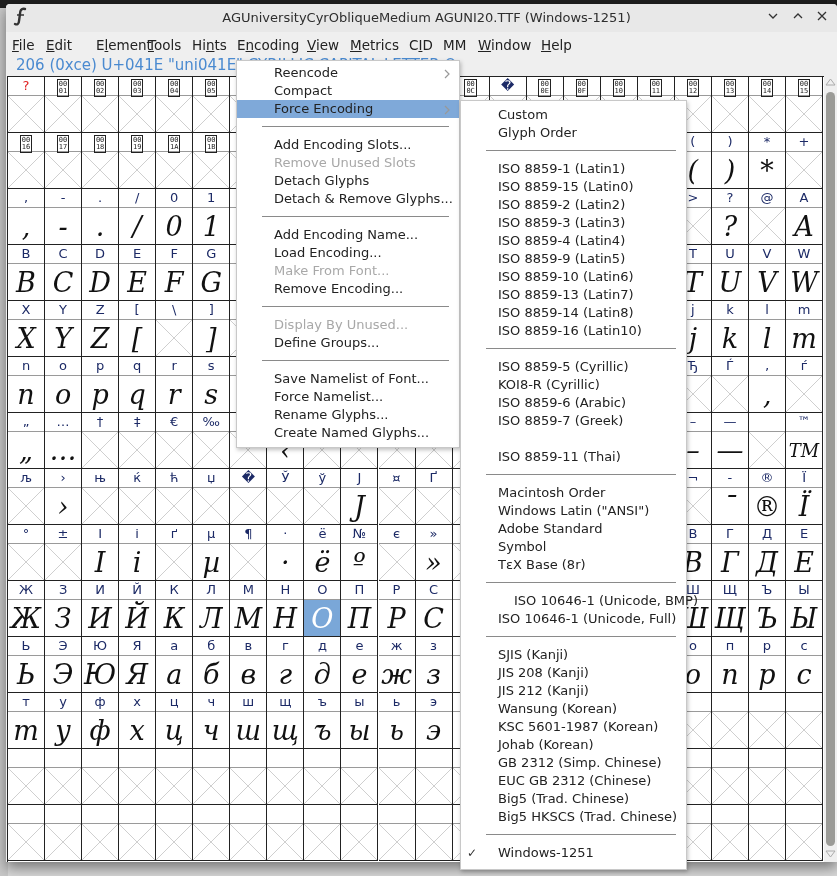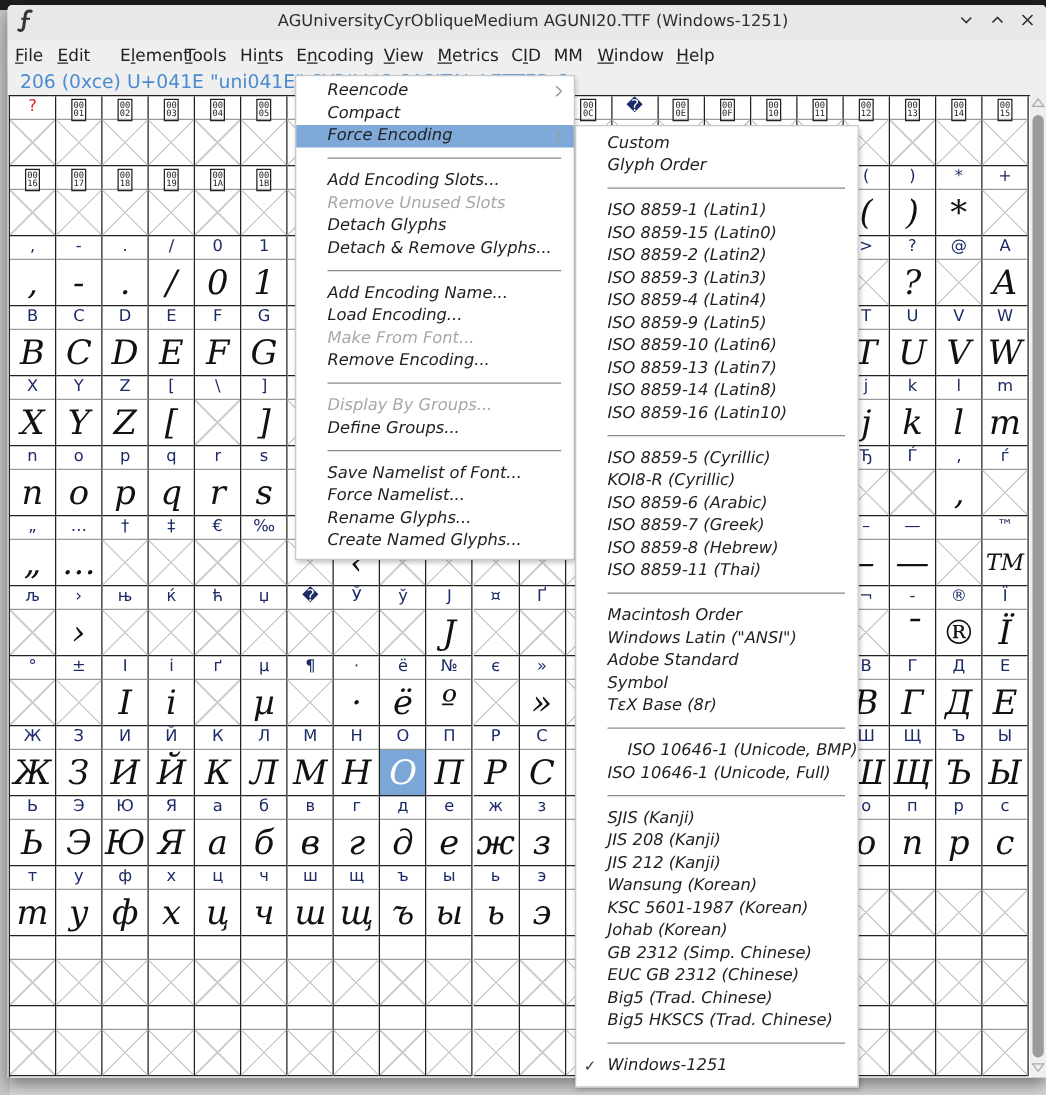--- a/index.html
+++ b/index.html
@@ -74,21 +74,21 @@
     position:absolute; left:818px; top:72px; width:13px; height:786px; background:#efefef;
   }
   .scroll-up, .scroll-down { position:absolute; left:1px; width:11px; height:10px; color:#999; font-size:9px; text-align:center; line-height:10px; }
   .scroll-thumb { position:absolute; left:2px; top:16px; width:9px; height:754px; background:#9b9b97; border-radius:5px; }
 
   .menu {
     position:absolute; background:#ffffff; border:1px solid #c8c8c8;
     box-shadow:1px 2px 4px rgba(0,0,0,0.25); font-size:13px; color:#222;
   }
   .menu .item { position:absolute; left:0; width:100%; height:18px; line-height:18px; white-space:nowrap; }
-  .menu .item span.t { position:absolute; left:25px;font-style:italic; }
+  .menu .item span.t { position:absolute; left:37px; }
   .menu .item.dis { color:#a8a8a8; }
   .menu .item.hl { background:#7fa9d9; }
   .menu .sep { position:absolute; left:25px; right:10px; height:1px; background:#8a8a8a; }
   .menu .arrow { position:absolute; right:8px; top:0; color:#888; font-size:13px; }
   .check { position:absolute; left:6px; font-size:12px; color:#333; }
 </style>
 </head>
 <body>
 
 <div class="backdrop"></div>
@@ -1450,21 +1450,21 @@
       <span class="t">Load Encoding...</span>
     </div>
     <div class="item dis" style="top: 201px;">
       <span class="t">Make From Font...</span>
     </div>
     <div class="item" style="top: 219px;">
       <span class="t">Remove Encoding...</span>
     </div>
     <div class="sep" style="top: 245px;"></div>
     <div class="item dis" style="top: 255px;">
-      <span class="t">Display By Groups...</span>
+      <span class="t">Display By Unused...</span>
     </div>
     <div class="item" style="top: 273px;">
       <span class="t">Define Groups...</span>
     </div>
     <div class="sep" style="top: 299px;"></div>
     <div class="item" style="top: 309px;">
       <span class="t">Save Namelist of Font...</span>
     </div>
     <div class="item" style="top: 327px;">
       <span class="t">Force Namelist...</span>
@@ -1521,23 +1521,20 @@
     </div>
     <div class="item" style="top: 275px;">
       <span class="t">KOI8-R (Cyrillic)</span>
     </div>
     <div class="item" style="top: 293px;">
       <span class="t">ISO 8859-6 (Arabic)</span>
     </div>
     <div class="item" style="top: 311px;">
       <span class="t">ISO 8859-7 (Greek)</span>
     </div>
-    <div class="item" style="top: 329px;">
-      <span class="t">ISO 8859-8 (Hebrew)</span>
-    </div>
     <div class="item" style="top: 347px;">
       <span class="t">ISO 8859-11 (Thai)</span>
     </div>
     <div class="sep" style="top: 373px;"></div>
     <div class="item" style="top: 383px;">
       <span class="t">Macintosh Order</span>
     </div>
     <div class="item" style="top: 401px;">
       <span class="t">Windows Latin ("ANSI")</span>
     </div>

